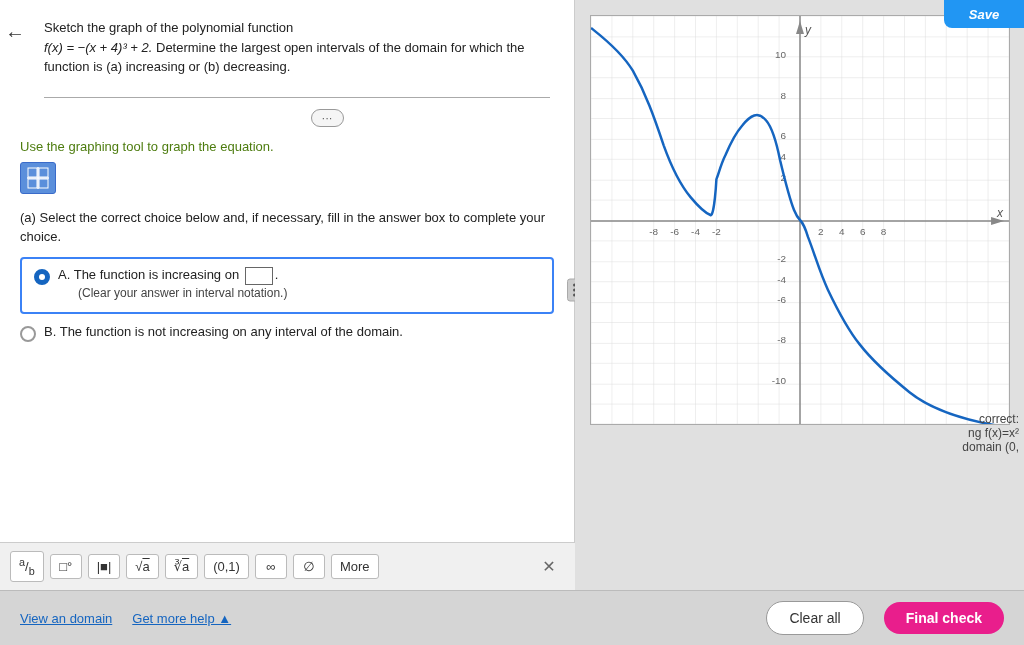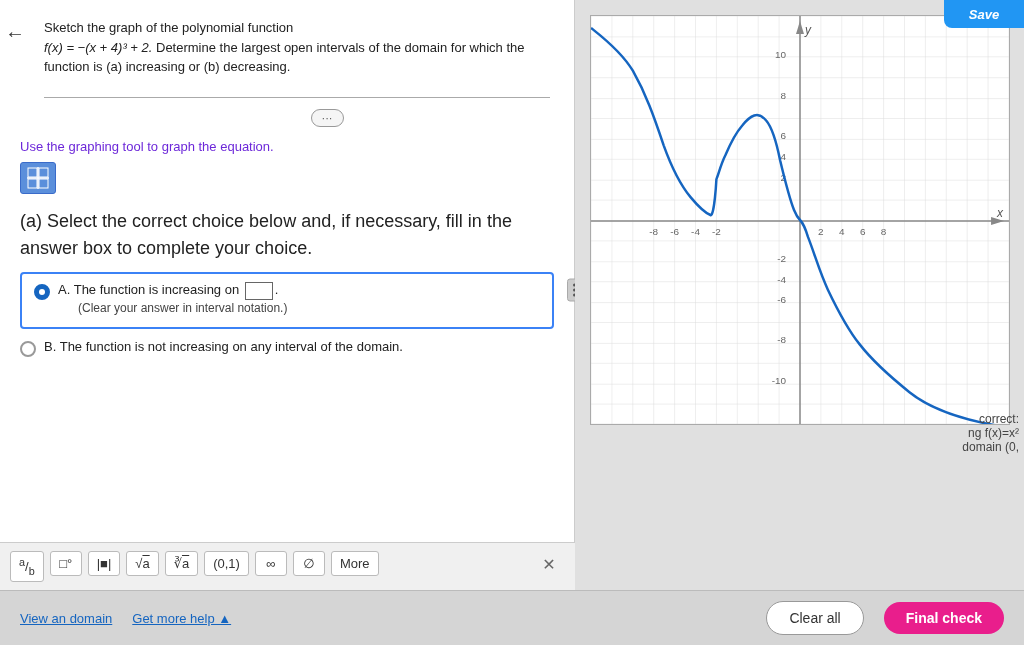--- a/index.html
+++ b/index.html
@@ -87,21 +87,21 @@
       padding: 2px 10px;
       font-size: 11px;
       color: #555;
       cursor: pointer;
       margin-left: 80px;
       background: #f5f5f5;
     }
 
     .graphing-label {
       font-size: 13px;
-      color: #6d28d9;
+      color: #4d7c0f;
       margin: 12px 0 8px 0;
     }
 
     .graph-tool-btn {
       width: 36px;
       height: 32px;
       background: #5b8fdb;
       border: 1px solid #3a6bc9;
       border-radius: 3px;
       display: flex;
@@ -110,21 +110,21 @@
       cursor: pointer;
       margin-bottom: 14px;
     }
 
     .graph-tool-btn svg {
       width: 22px;
       height: 22px;
     }
 
     .question-a {
-      font-size: 18px;
+      font-size: 13px;
       color: #222;
       line-height: 1.5;
       margin-bottom: 10px;
     }
 
     .choice-box {
       border: 2px solid #3b82f6;
       border-radius: 4px;
       padding: 8px 12px;
       margin-bottom: 10px;
@@ -191,22 +191,22 @@
 
     .math-toolbar {
       position: absolute;
       bottom: 0;
       left: 0;
       width: 575px;
       height: 48px;
       background: #f0f0f0;
       border-top: 1px solid #ccc;
       display: flex;
-      align-items: flex-start;
-      padding: 8px 10px;
+      align-items: center;
+      padding: 0 10px;
       gap: 6px;
     }
 
     .math-btn {
       background: white;
       border: 1px solid #bbb;
       border-radius: 3px;
       padding: 4px 8px;
       font-size: 13px;
       cursor: pointer;

